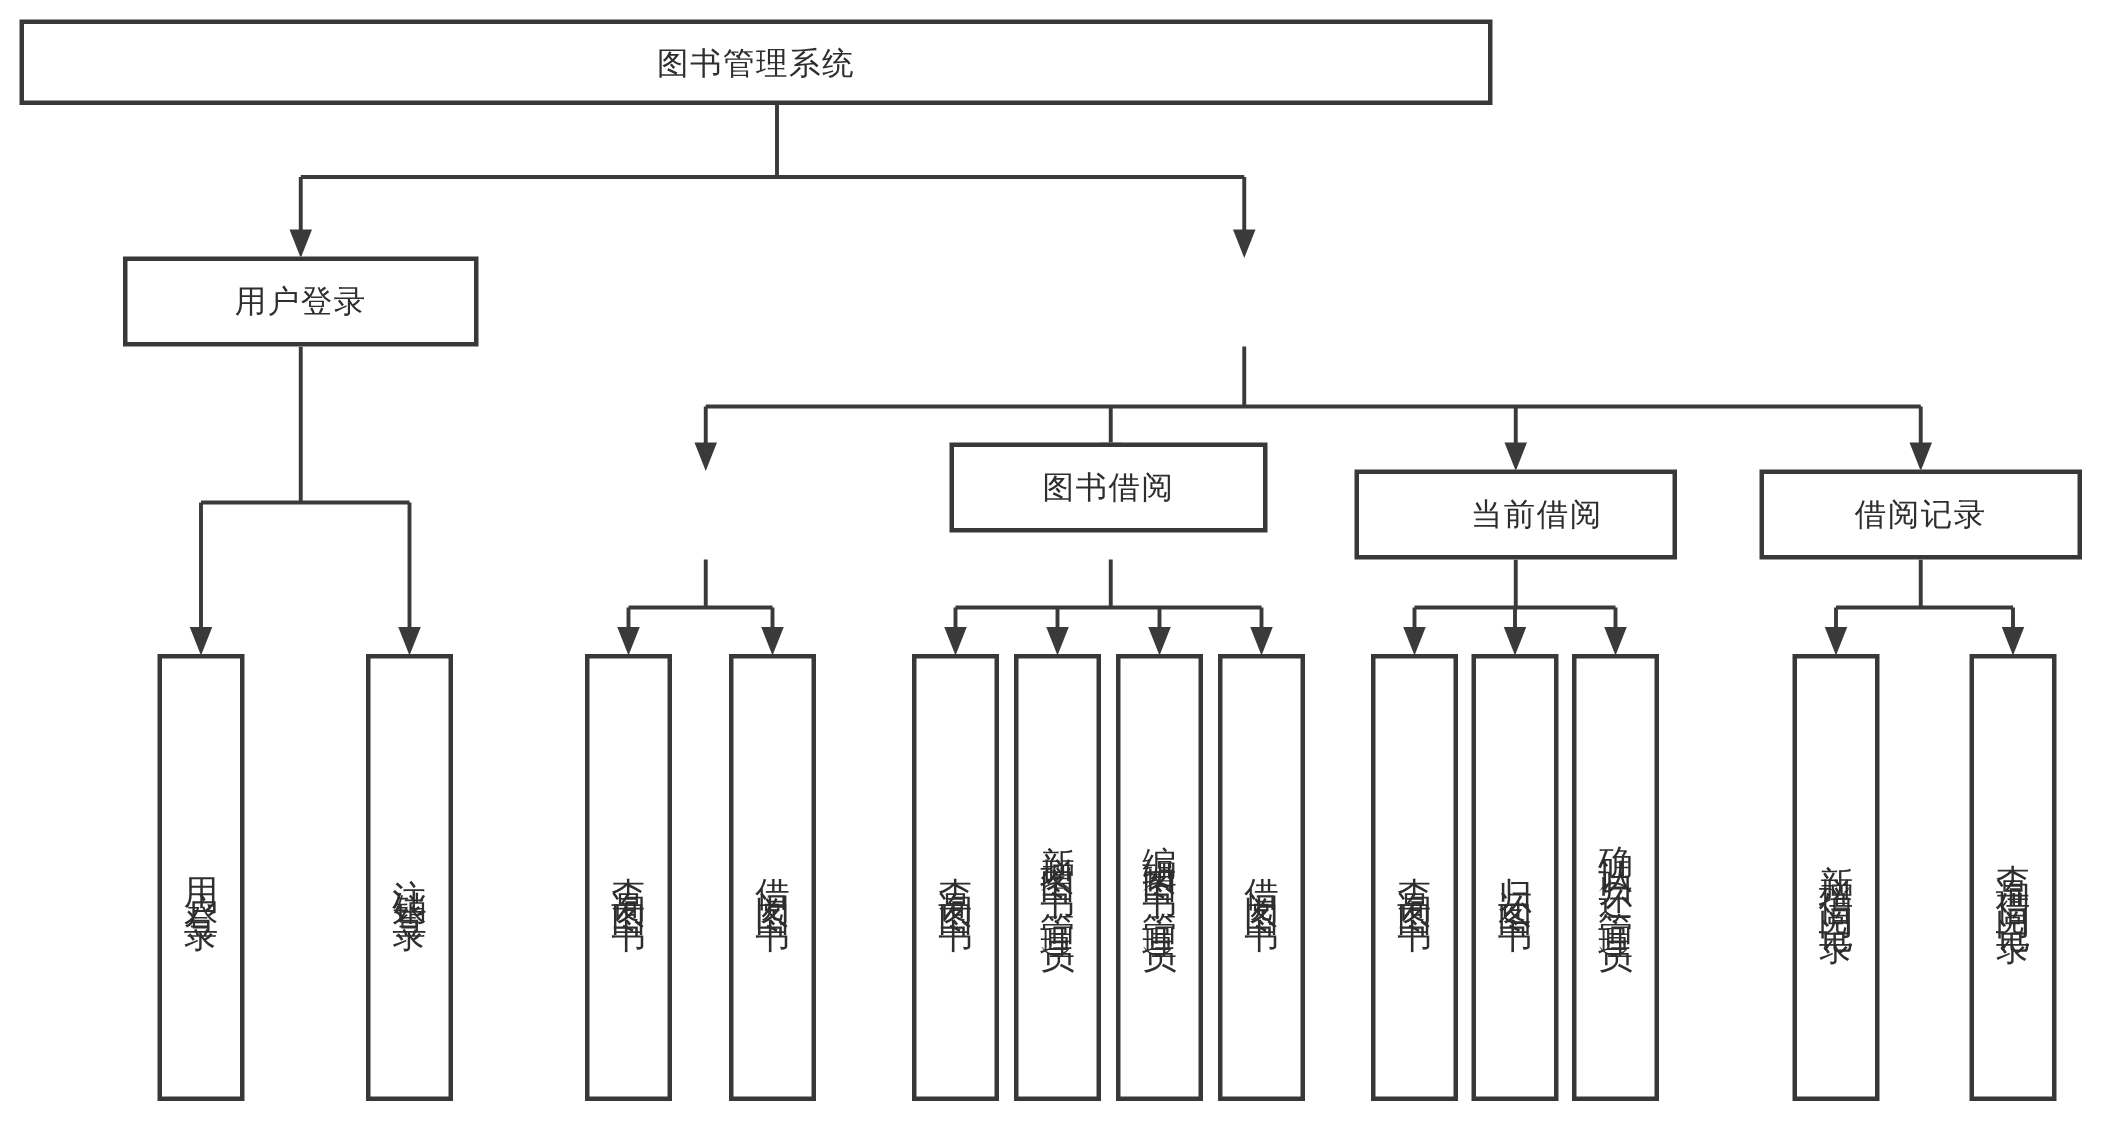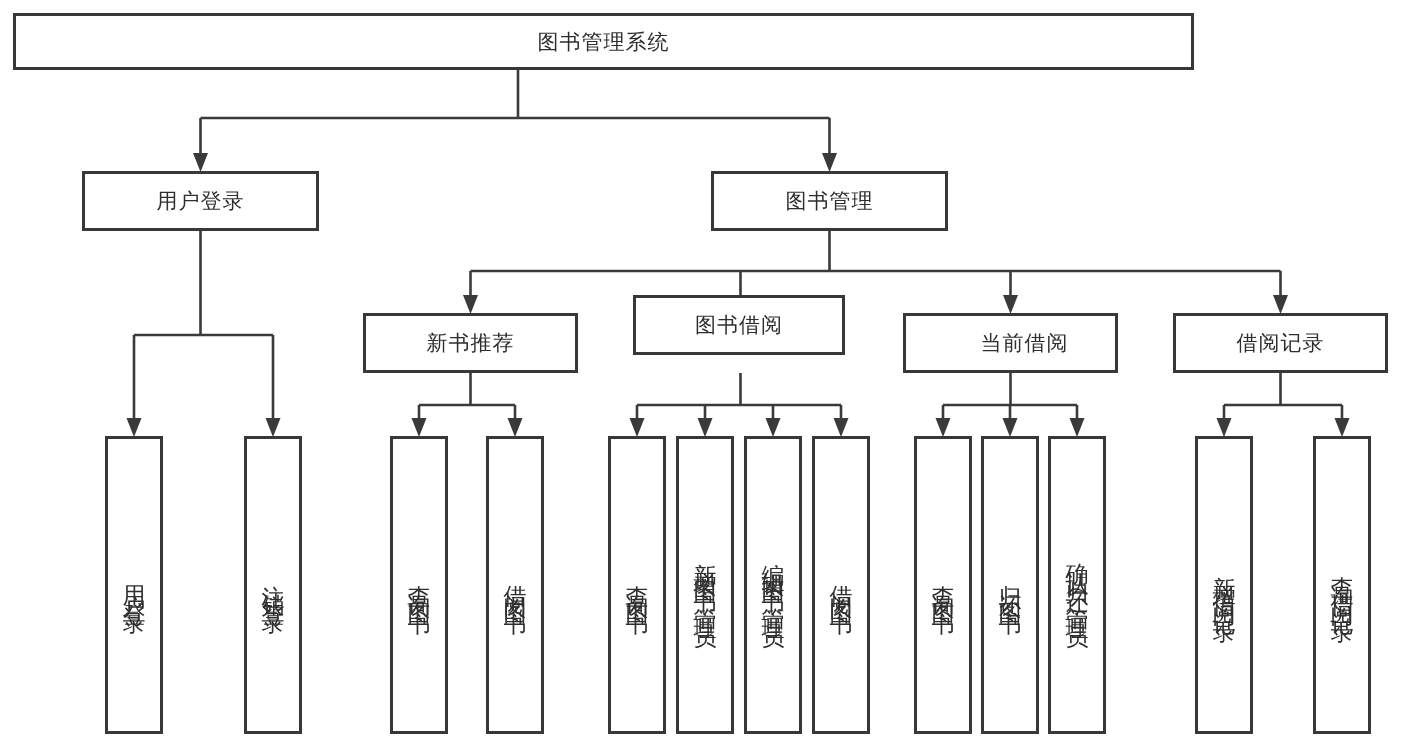--- a/index.html
+++ b/index.html
@@ -107,26 +107,24 @@
     <path d="M1010.5 373 V405 M943 405 H1077 M943 405 V419 M1010 405 V419 M1077 405 V419"></path>
     <polygon points="935.5,418 950.5,418 943,437"></polygon>
     <polygon points="1002.5,418 1017.5,418 1010,437"></polygon>
     <polygon points="1069.5,418 1084.5,418 1077,437"></polygon>
 
     <path d="M1280.5 373 V405 M1224 405 H1342 M1224 405 V419 M1342 405 V419"></path>
     <polygon points="1216.5,418 1231.5,418 1224,437"></polygon>
     <polygon points="1334.5,418 1349.5,418 1342,437"></polygon>
   </svg>
 
-  <div class="node h root" style="left:13px; top:13px; width:1181px; height:57px;">图书管理系统</div>
+  <div class="node h root" style="left:13px; top:13px; width:982px; height:57px;">图书管理系统</div>
 
   <div class="node h" style="left:82px; top:171px; width:237px; height:60px;">用户登录</div>
-  <div class="node h" style="left:711px; top:171px; width:237px; height:60px;">图书管理</div>
 
-  <div class="node h" style="left:363px; top:313px; width:215px; height:60px;">新书推荐</div>
   <div class="node h" style="left:633px; top:295px; width:212px; height:60px;">图书借阅</div>
   <div class="node h" style="left:903px; top:313px; width:215px; height:60px;padding-left:28px;">当前借阅</div>
   <div class="node h" style="left:1173px; top:313px; width:215px; height:60px;">借阅记录</div>
 
   <div class="node v" style="left:105px; top:436px; width:58px; height:298px;">用户登录</div>
   <div class="node v" style="left:244px; top:436px; width:58px; height:298px;">注销登录</div>
 
   <div class="node v" style="left:390px; top:436px; width:58px; height:298px;">查询图书</div>
   <div class="node v" style="left:486px; top:436px; width:58px; height:298px;">借阅图书</div>
 

